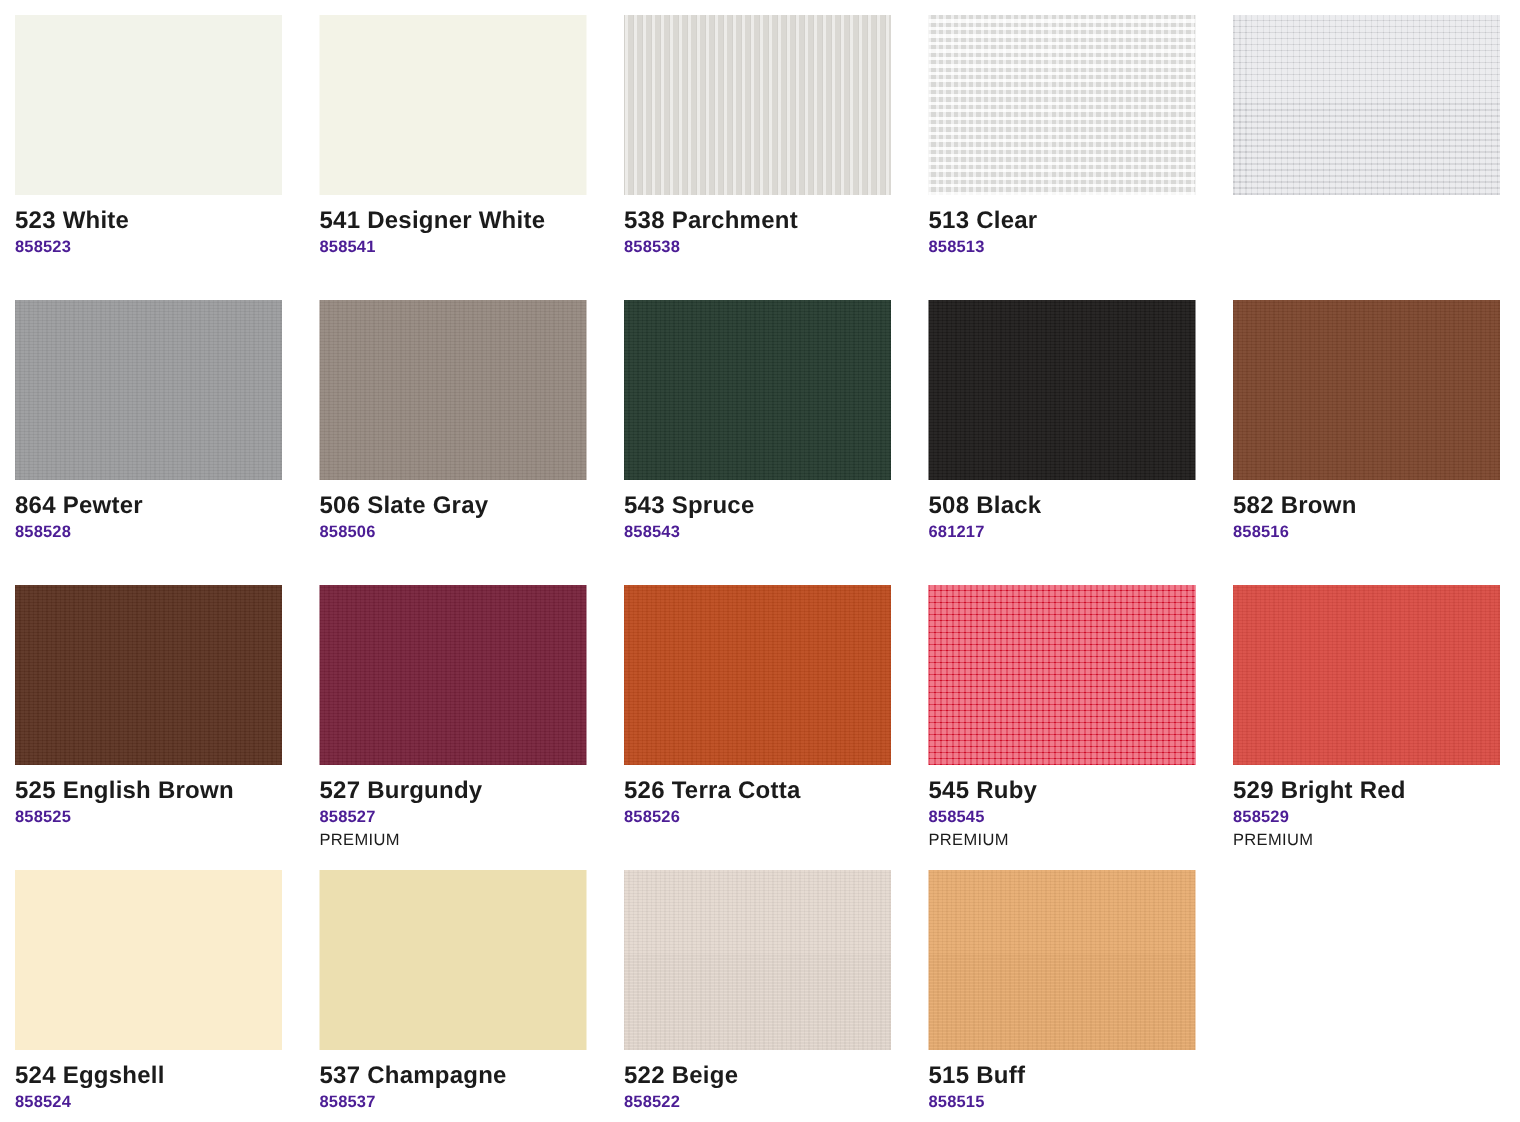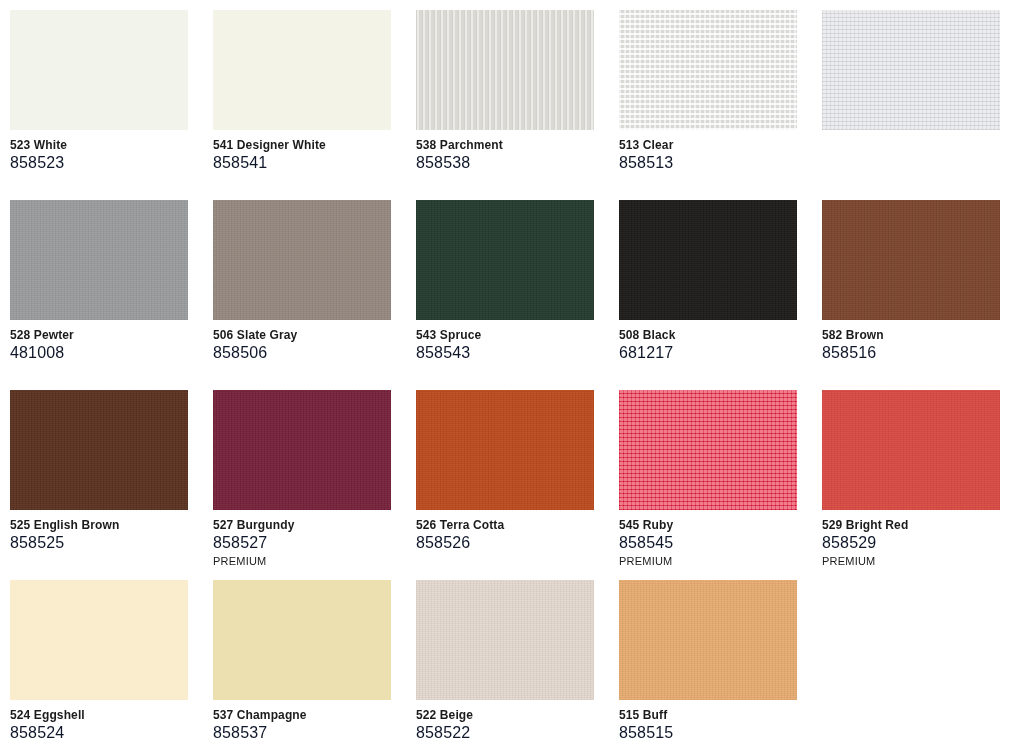--- a/index.html
+++ b/index.html
@@ -83,31 +83,31 @@
       repeating-linear-gradient(0deg, rgba(0,0,0,0.05) 0px, rgba(0,0,0,0.05) 1px, rgba(255,255,255,0.30) 1px, rgba(255,255,255,0.30) 4px),
       repeating-linear-gradient(90deg, rgba(0,0,0,0.055) 0px, rgba(0,0,0,0.055) 1px, rgba(255,255,255,0.22) 1px, rgba(255,255,255,0.22) 4px);
   }
 
   .swatch-meta {
     padding-top: 8px;
     line-height: 1.28;
   }
 
   .swatch-name {
-    font-size: 12px;
+    font-size: 16px;
     font-weight: bold;
     color: #1b1b1b;
     letter-spacing: 0.01em;
     white-space: nowrap;
   }
 
   .swatch-code {
-    font-size: 16px;
-    font-weight: normal;
-    color: #0f172a;
+    font-size: 11px;
+    font-weight: bold;
+    color: #4c1d95;
     letter-spacing: 0.01em;
   }
 
   .swatch-premium {
     font-size: 11px;
     font-weight: normal;
     color: #1b1b1b;
     letter-spacing: 0.02em;
   }
 </style>
@@ -163,22 +163,22 @@
     <div class="swatch-chip" title="546 Stone Gray" style="background-color: rgb(220, 221, 225);">
       <span class="tex tex-dot"></span>
     </div>
   </div>
 
   <div class="swatch-card">
     <div class="swatch-chip" title="528 Pewter" style="background-color: rgb(155, 156, 158);">
       <span class="tex tex-grain"></span>
     </div>
     <div class="swatch-meta">
-      <div class="swatch-name">528 Pewter</div>
-      <div class="swatch-code">481008</div>
+      <div class="swatch-name">864 Pewter</div>
+      <div class="swatch-code">858528</div>
 
     </div>
   </div>
 
   <div class="swatch-card">
     <div class="swatch-chip" title="506 Slate Gray" style="background-color: rgb(149, 136, 127);">
       <span class="tex tex-grain"></span>
     </div>
     <div class="swatch-meta">
       <div class="swatch-name">506 Slate Gray</div>

